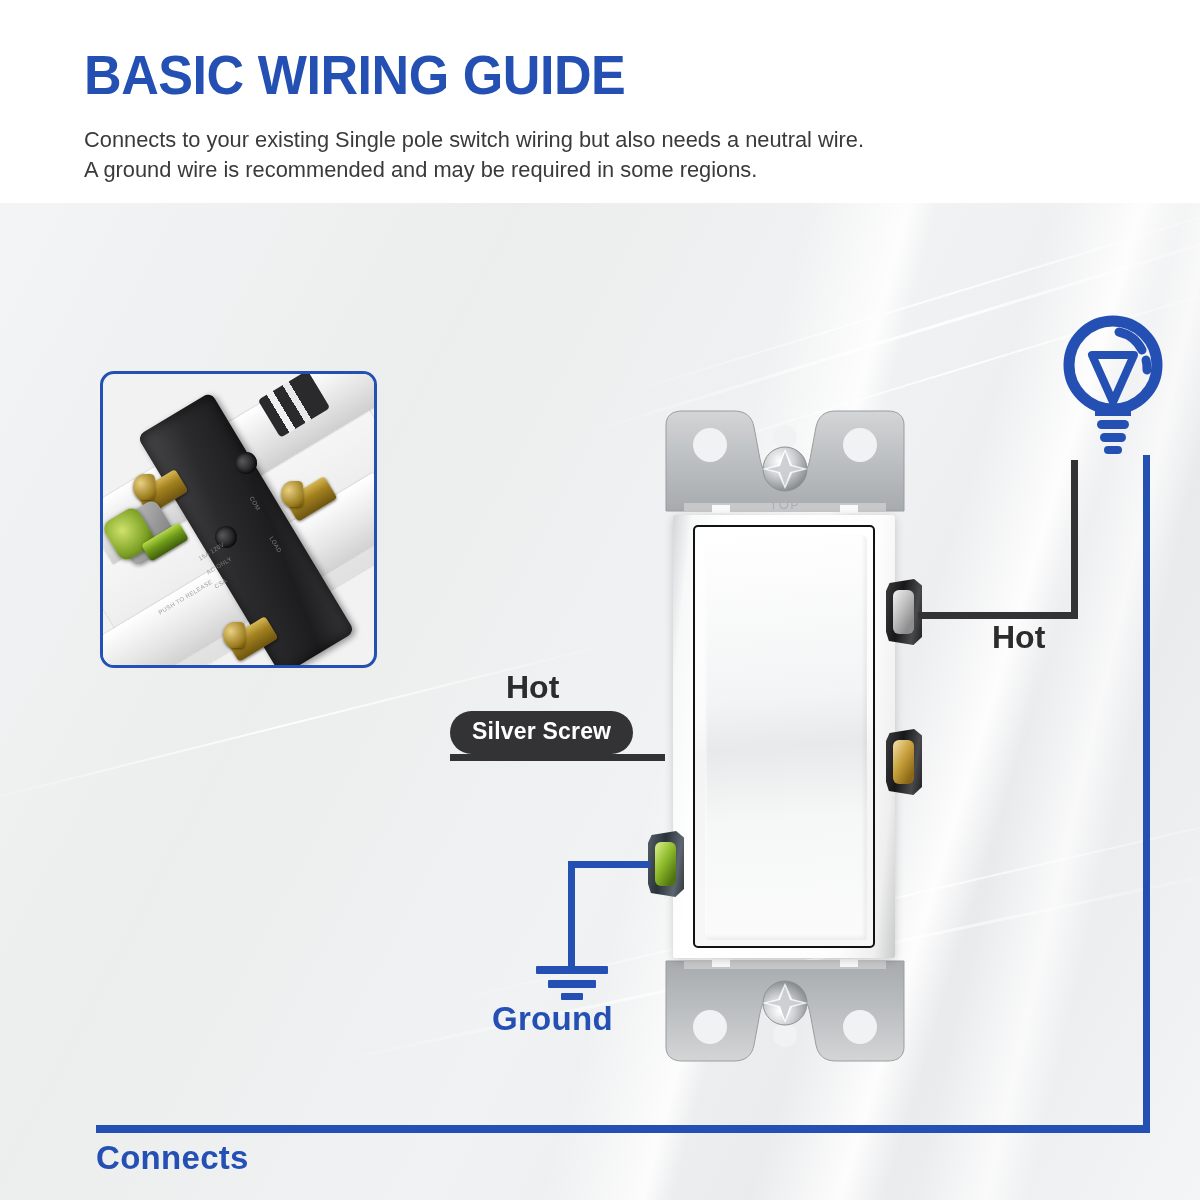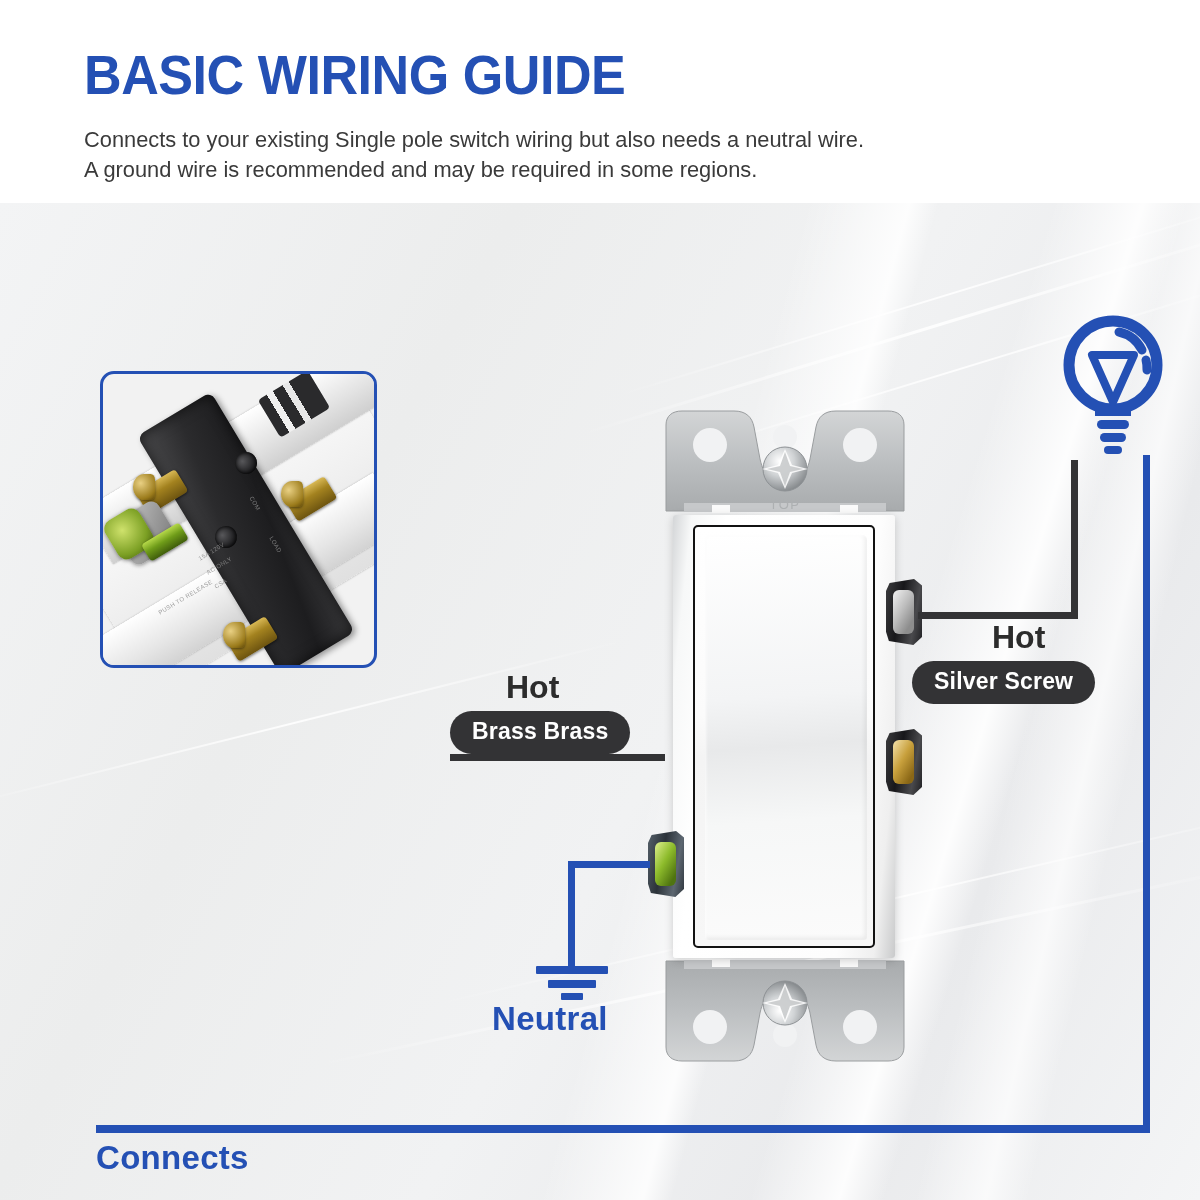--- a/index.html
+++ b/index.html
@@ -301,36 +301,35 @@
       <div class="clip"></div>
         <div class="metal"></div>
     </div>
     <div class="sidescrew green" style="left:-12px; top:424px;">
       <div class="clip"></div>
         <div class="metal"></div>
     </div>
   </div>
 
   <div class="lbl-title" style="left:506px; top:466px;">Hot</div>
-  <div class="pill" style="left:450px; top:508px;">Brass Brass</div>
+  <div class="pill" style="left:450px; top:508px;">Silver Screw</div>
   <div class="darkline" style="left:450px; top:551px; width:215px; height:7px;"></div>
 
   <div class="darkline" style="left:918px; top:409px; width:160px; height:7px;"></div>
   <div class="darkline" style="left:1071px; top:257px; width:7px; height:159px;"></div>
   <div class="lbl-title" style="left:992px; top:416px;">Hot</div>
-  <div class="pill" style="left:912px; top:458px;">Silver Screw</div>
 
   <div class="blueline" style="left:568px; top:658px; width:82px; height:7px;"></div>
   <div class="blueline" style="left:568px; top:658px; width:7px; height:112px;"></div>
   <div id="gndsym" style="top:763px">
     <i class="g1"></i>
       <i class="g2"></i>
       <i class="g3"></i>
   </div>
-  <div class="bluelabel" style="left:492px; top:797px;">Neutral</div>
+  <div class="bluelabel" style="left:492px; top:797px;">Ground</div>
 
   <div class="blueline" style="left:1143px; top:252px; width:7px; height:678px;"></div>
   <div class="blueline" style="left:96px; top:922px; width:1054px; height:8px;"></div>
   <div class="bluelabel" style="left:96px; top:936px;">Connects</div>
 
   <div id="bulb" style="top:107px">
     <svg width="120" height="152" viewBox="0 0 120 152">
       <circle cx="60" cy="55" r="44" fill="none" stroke="#2450b4" stroke-width="11"></circle>
       <path d="M66,22 A34,34 0 0 1 89,40" fill="none" stroke="#2450b4" stroke-width="9" stroke-linecap="round"></path>
       <path d="M93,50 A34,34 0 0 1 94,60" fill="none" stroke="#2450b4" stroke-width="9" stroke-linecap="round"></path>

